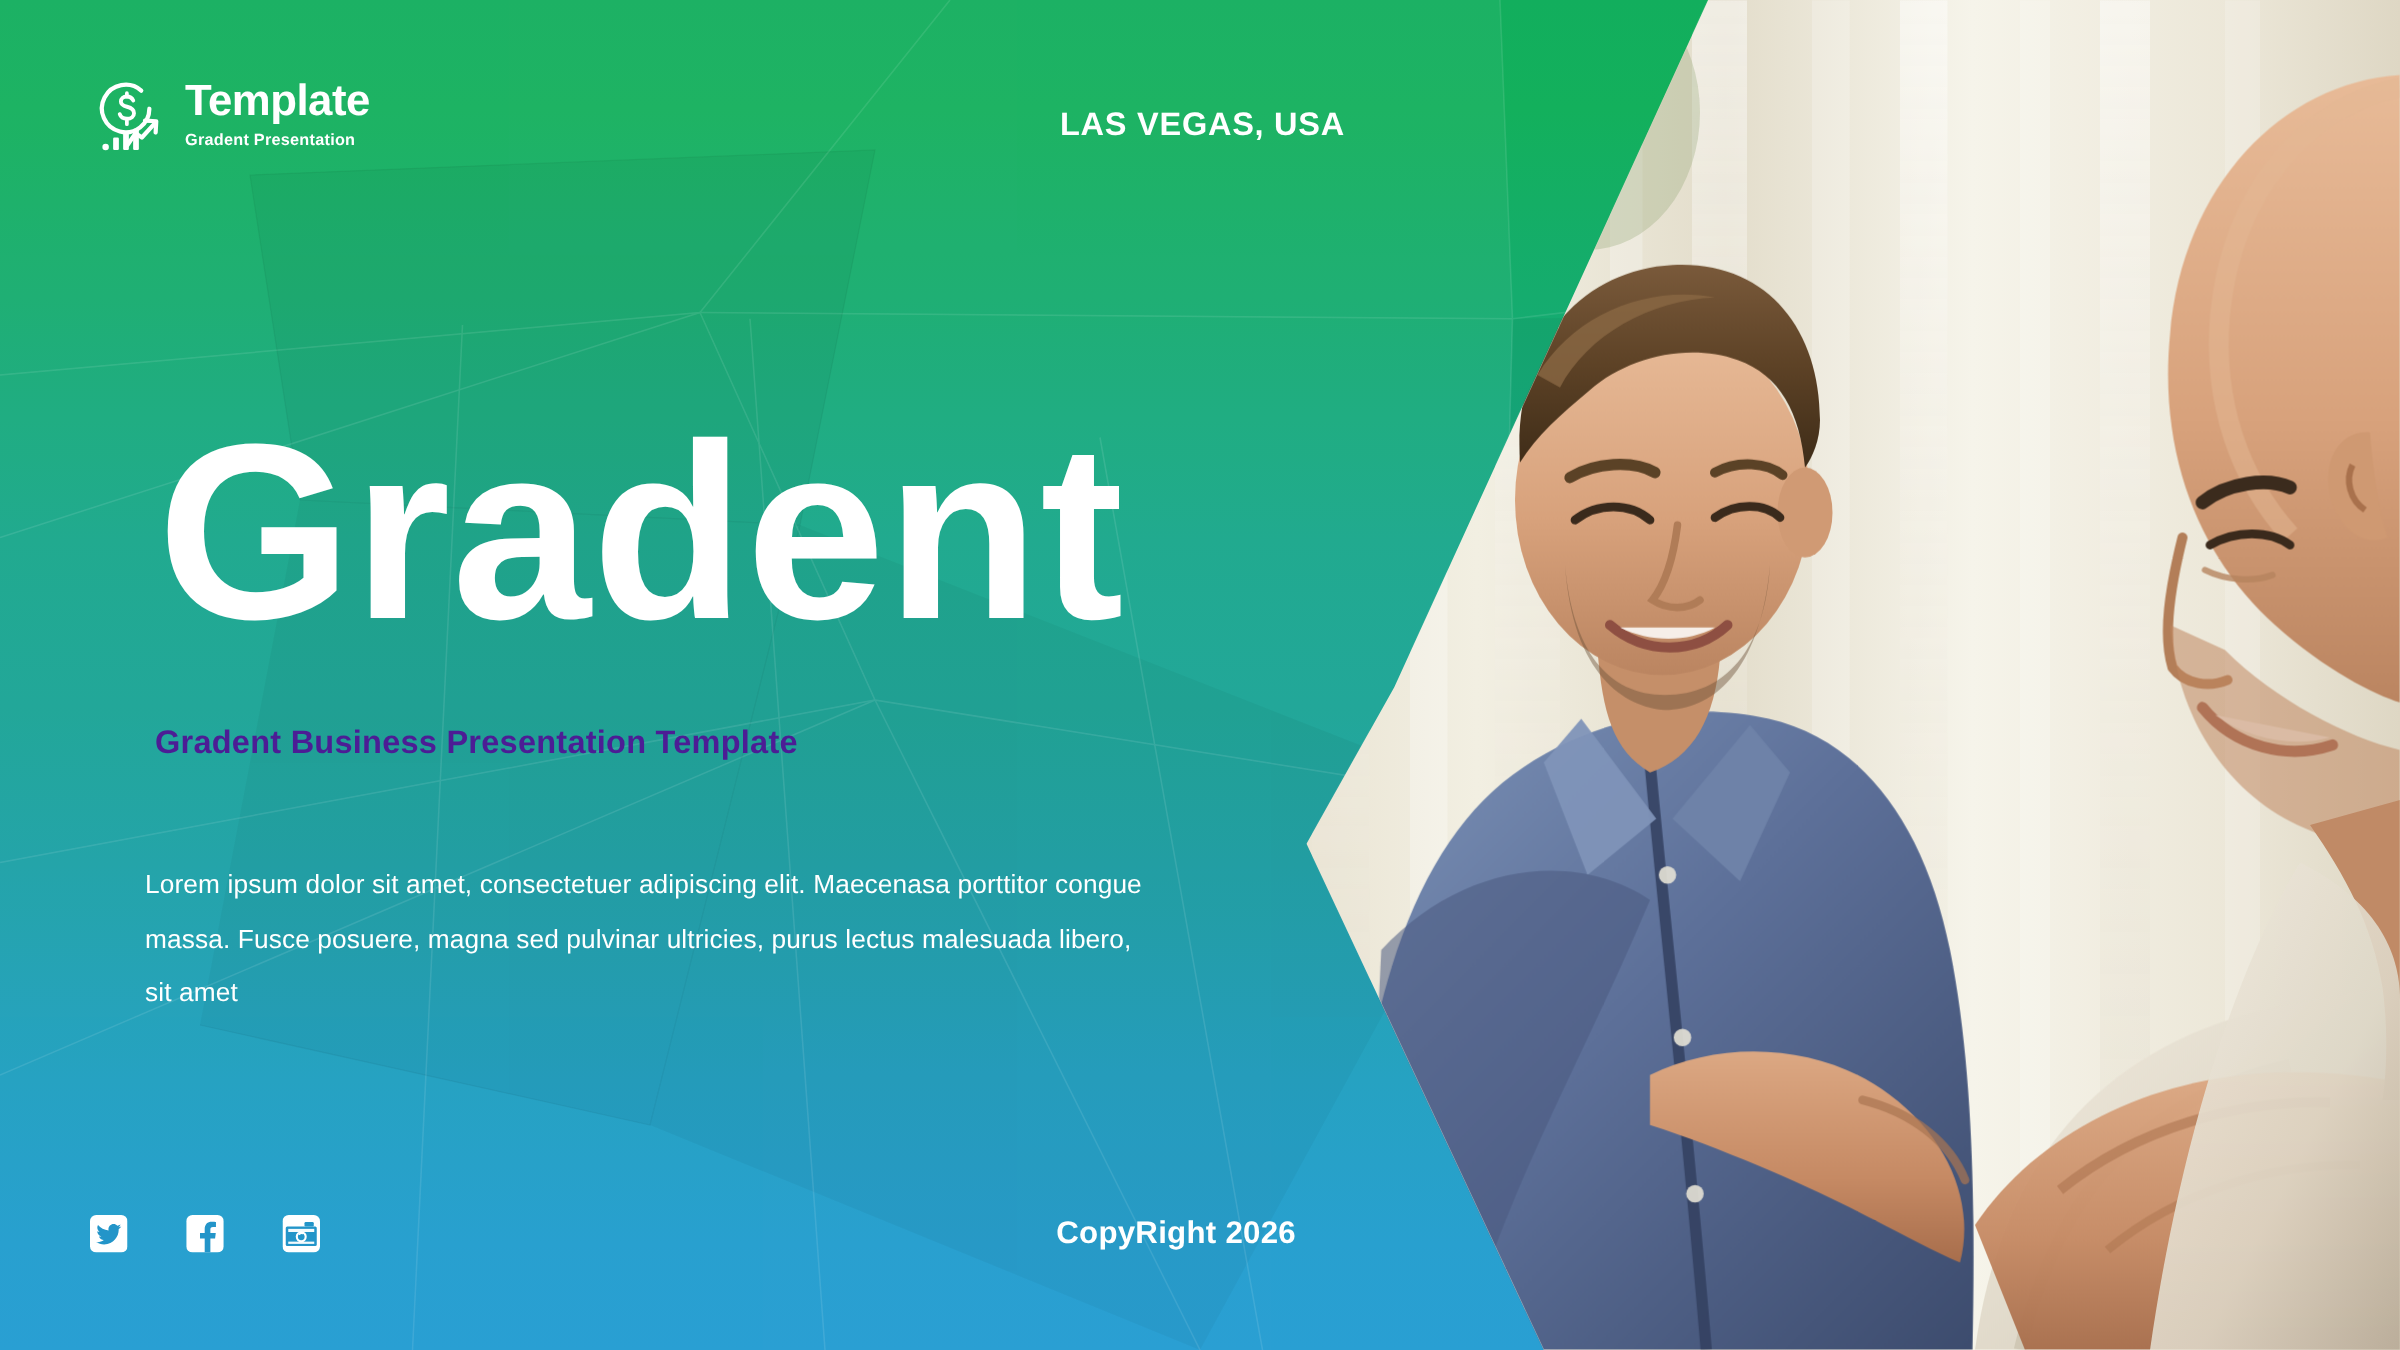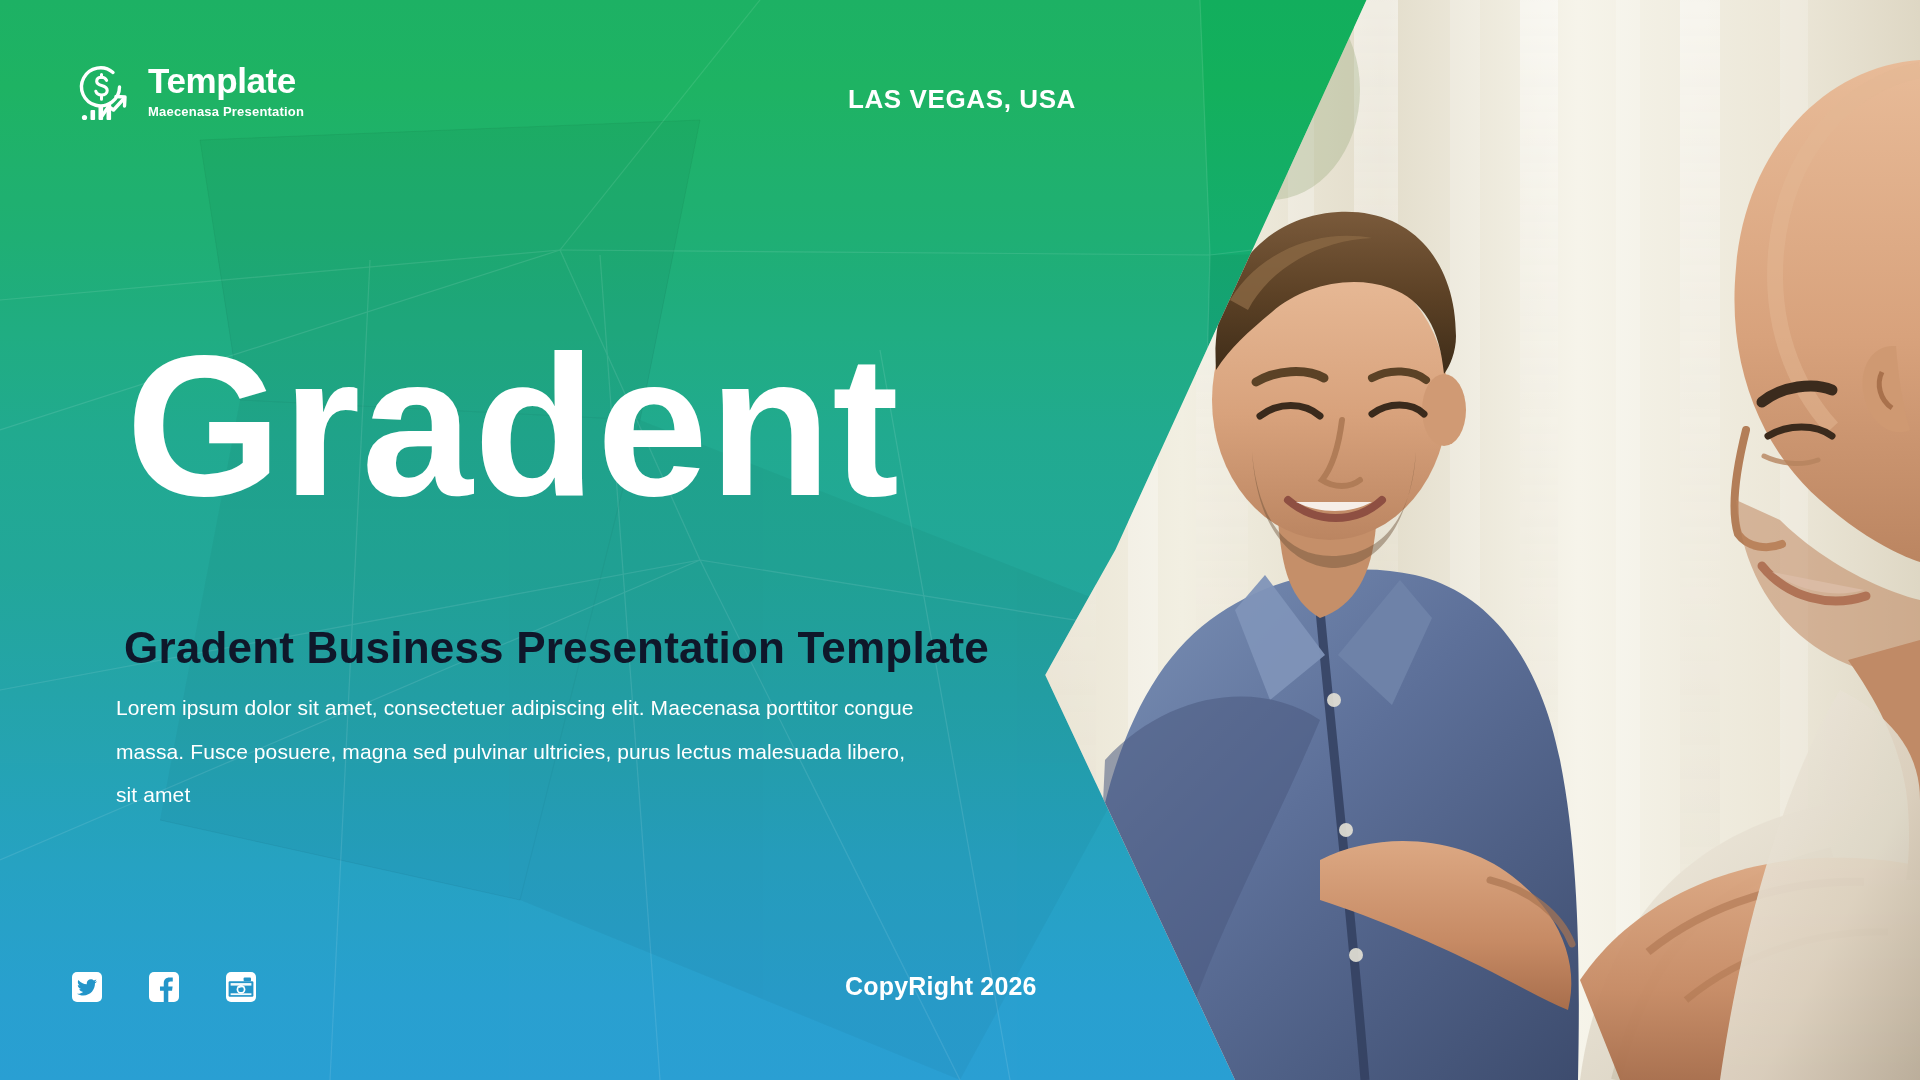--- a/index.html
+++ b/index.html
@@ -98,25 +98,24 @@
     color: #ffffff;
     font-size: 200px;
     font-weight: 700;
     line-height: 0.98;
     letter-spacing: 1px;
   }
   .subtitle {
     position: absolute;
     left: 124px;
     top: 578px;
-    color: #0f172a;
-    font-size: 44px;
+    color: #4c1d95;
+    font-size: 26px;
     font-weight: 700;
     letter-spacing: 0.2px;
-    margin-top: 45px;
   }
   .body-copy {
     position: absolute;
     left: 116px;
     top: 686px;
     width: 800px;
     color: #ffffff;
     font-size: 21px;
     font-weight: 400;
     line-height: 2.08;
@@ -337,21 +336,21 @@
         <path d="M30,56 L36.5,46.5 L41.5,50 L52,38.5" stroke="#ffffff" stroke-width="3.4" stroke-linecap="round" stroke-linejoin="round" fill="none"></path>
         <path d="M44,36.5 L53,37 L52.5,46" stroke="#ffffff" stroke-width="3.4" stroke-linecap="round" stroke-linejoin="round" fill="none"></path>
         <rect x="18.5" y="50" width="4.6" height="10" rx="1" fill="#ffffff"></rect>
         <rect x="26.5" y="46" width="4.6" height="14" rx="1" fill="#ffffff"></rect>
         <rect x="34.5" y="43" width="4.6" height="17" rx="1" fill="#ffffff"></rect>
         <circle cx="12.5" cy="57.5" r="2.6" fill="#ffffff"></circle>
       </svg>
     </span>
     <span class="logo-text">
       <span class="logo-name">Template</span>
-      <span class="logo-tag">Maecenasa Presentation</span>
+      <span class="logo-tag">Gradent Presentation</span>
     </span>
   </div>
 
   <div class="location">LAS VEGAS, USA</div>
 
   <div class="headline">Gradent</div>
   <div class="subtitle">Gradent Business Presentation Template</div>
   <div class="body-copy">Lorem ipsum dolor sit amet, consectetuer adipiscing elit. Maecenasa porttitor congue massa. Fusce posuere, magna sed pulvinar ultricies, purus lectus malesuada libero, sit amet</div>
 
   <div class="socials">

